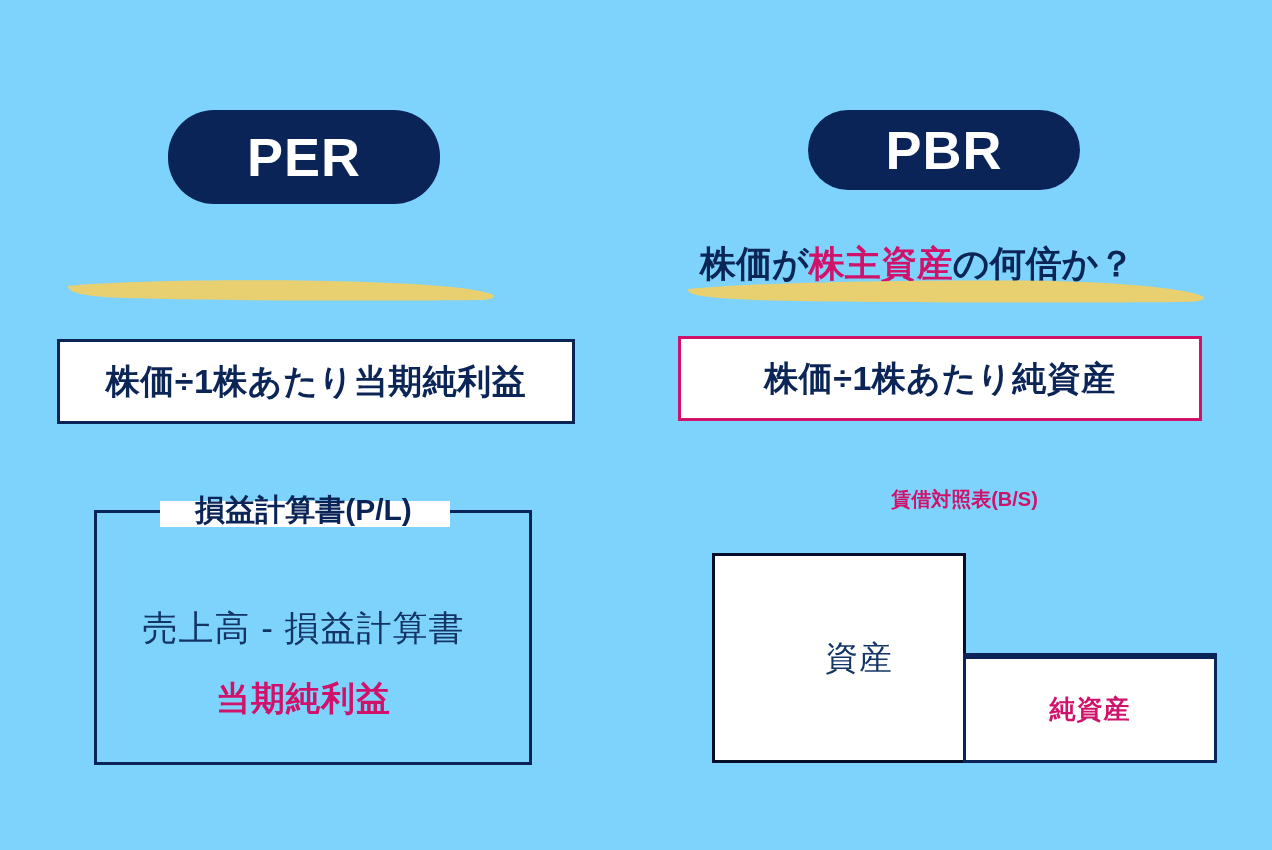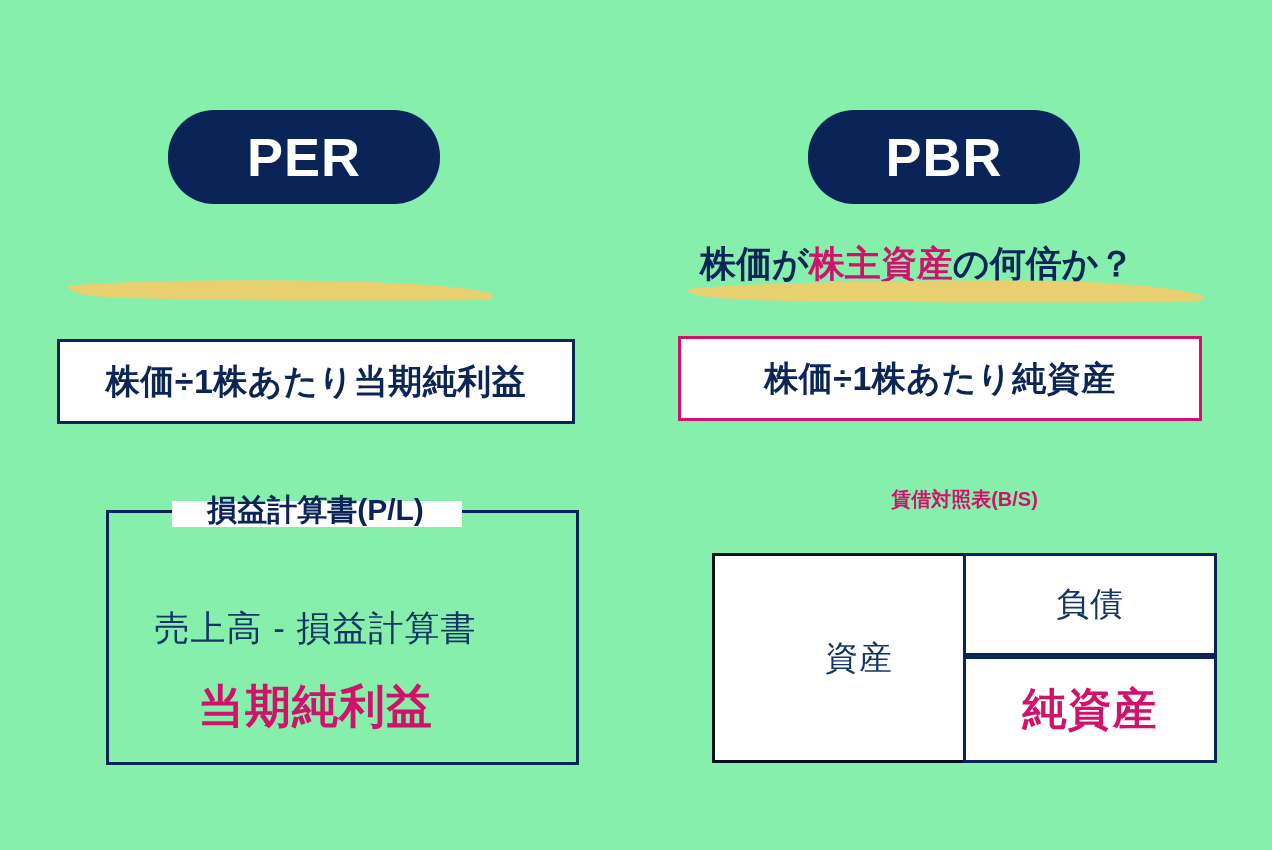--- a/index.html
+++ b/index.html
@@ -11,39 +11,39 @@
     width: 1272px;
     height: 850px;
     font-family: "Liberation Sans", "DejaVu Sans", sans-serif;
     color: #0b2556;
     overflow: hidden;
   }
   #canvas {
     position: relative;
     width: 1272px;
     height: 850px;
-    background: #86efac;
+    background: #7dd3fc;
   }
 
   
   .pill {
     position: absolute;
     display: flex;
     align-items: center;
     justify-content: center;
     background: #0b2458;
     color: #ffffff;
     border-radius: 46px;
     font-size: 54px;
     font-weight: bold;
     letter-spacing: 1px;
     line-height: 1;
   }
   #pill-per { left: 168px; top: 110px; width: 272px; height: 94px; }
-  #pill-pbr { left: 808px; top: 110px; width: 272px; height: 94px; }
+  #pill-pbr { left: 808px; top: 110px; width: 272px; height: 80px; }
 
   
   .question {
     position: absolute;
     font-size: 36px;
     font-weight: bold;
     letter-spacing: 0px;
     white-space: nowrap;
     line-height: 1;
     color: #0b2556;
@@ -81,21 +81,21 @@
     border: 3px solid #0b2458;
   }
   #formula-pbr {
     left: 678px; top: 336px; width: 524px; height: 85px;
     border: 3px solid #d0126a;
   }
 
   
   #pl-wrap {
     position: absolute;
-    left: 106px; top: 495px; width: 473px; height: 270px;
+    left: 94px; top: 495px; width: 438px; height: 270px;
   }
   #pl-fieldset {
     position: absolute;
     left: 0; top: 15px;
     width: 100%;
     height: 255px;
     box-sizing: border-box;
     border: 3px solid #0b2458;
   }
   
@@ -125,21 +125,21 @@
     font-weight: normal;
     color: #123566;
     white-space: nowrap;
     letter-spacing: 1px;
   }
   #pl-line2 {
     position: absolute;
     left: 0; top: 181px;
     width: 419px;
     text-align: center;
-    font-size: 46px;
+    font-size: 34px;
     font-weight: bold;
     color: #d0126a;
     white-space: nowrap;
     letter-spacing: 1px;
   }
 
   
   #bs-title {
     position: absolute;
     left: 712px; top: 489px;
@@ -197,21 +197,21 @@
     width: 254px; height: 110px;
     box-sizing: border-box;
     border: 3px solid #0b2458;
     border-top: 6px solid #0b2458;
     display: flex;
     align-items: center;
     justify-content: center;
     background: #ffffff;
   }
   #bs-equity .celltext {
-    font-size: 44px;
+    font-size: 26px;
     font-weight: bold;
     color: #d0126a;
     letter-spacing: 1px;
   }
 </style>
 </head>
 <body>
 
 <div id="canvas">
 
@@ -251,21 +251,18 @@
   <div class="formula-box" id="formula-pbr">
     <span class="ftext">株価÷1株あたり純資産</span>
   </div>
 
   <div id="bs-title">賃借対照表(B/S)</div>
 
   <div id="bs-box">
     <div id="bs-assets">
       <span class="celltext">資産</span>
     </div>
-    <div id="bs-liab">
-      <span class="celltext">負債</span>
-    </div>
     <div id="bs-equity">
       <span class="celltext">純資産</span>
     </div>
   </div>
 
 </div>
 
 </body></html>

